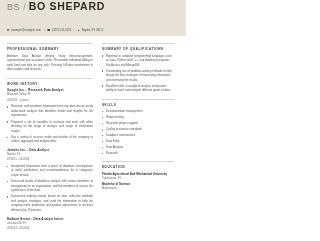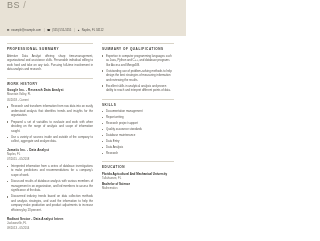--- a/index.html
+++ b/index.html
@@ -203,20 +203,21 @@
 </style>
 </head>
 <body>
 
 <div class="page">
 
   <div class="header">
     <div class="name-line">
       <span class="initials">BS</span>
       <span class="slash">/</span>
+      <span class="fullname">BO SHEPARD</span>
     </div>
     <div class="contact">
       <span class="ic">✉</span>
       <span>example@example.com</span>
       <span class="sep">|</span>
       <span class="ic">☎</span>
       <span>(555) 555-5555</span>
       <span class="sep">|</span>
       <span class="ic">▲</span>
       <span>Naples, FL 34112</span>

